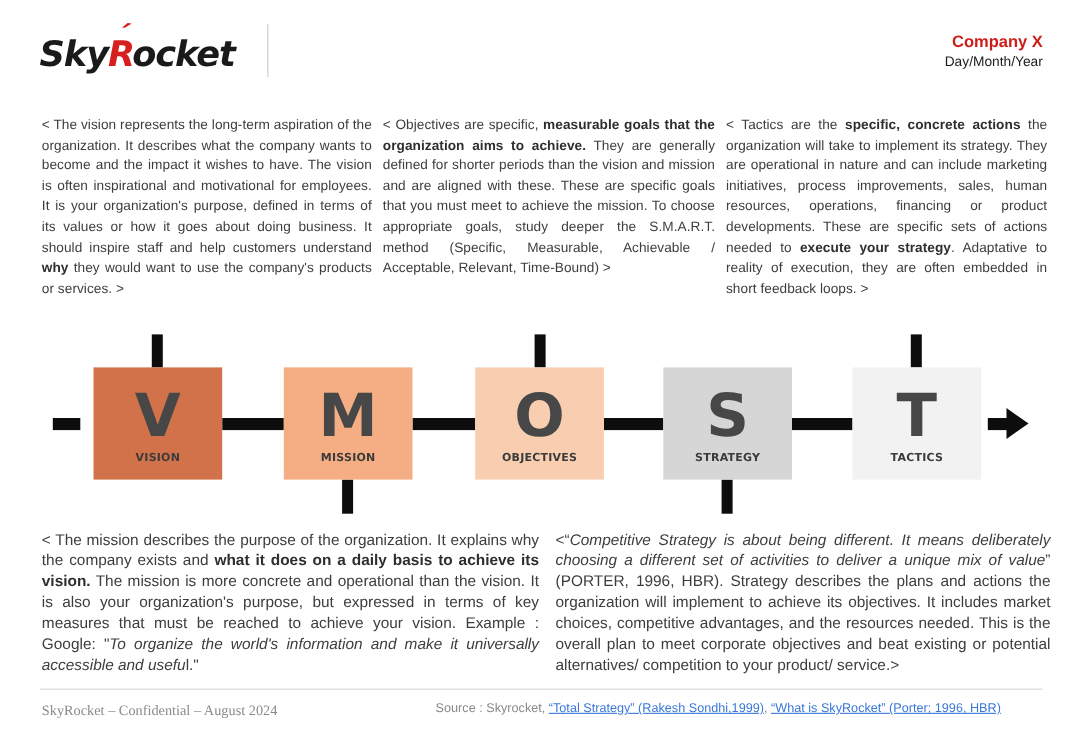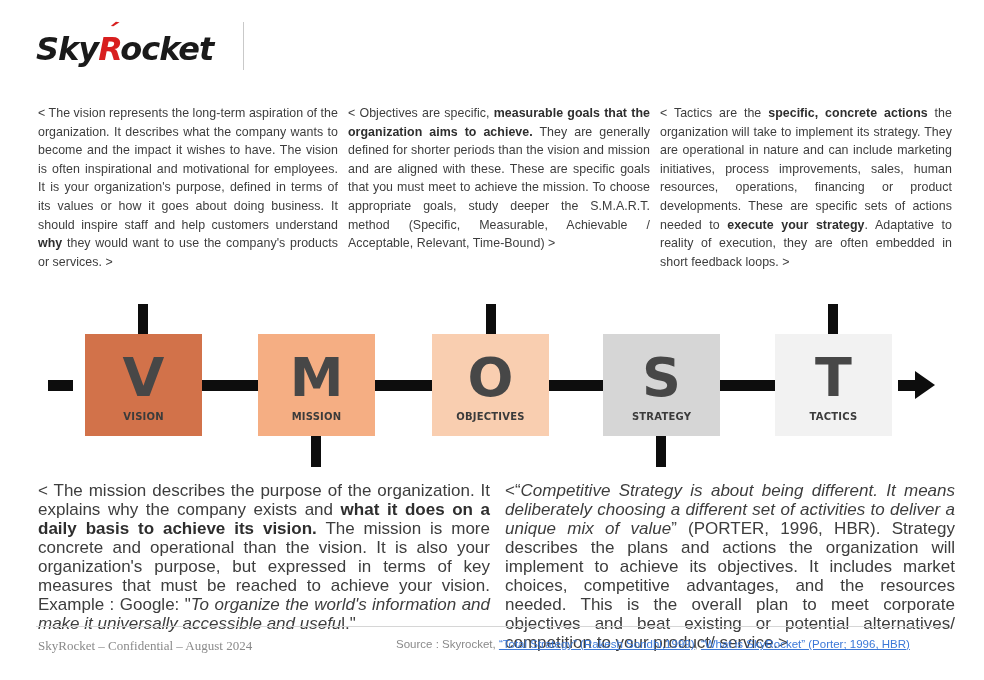--- a/index.html
+++ b/index.html
@@ -176,21 +176,21 @@
     width: 0; height: 0;
     border-top: 14px solid transparent;
     border-bottom: 14px solid transparent;
     border-left: 20px solid #0d0d0d;
   }
 
   
   .botcol {
     position: absolute;
     top: 481px;
-    font-size: 17px;
+    font-size: 14px;
     line-height: 19px;
     text-align: justify;
     color: #3d3d3d;
   }
   #col-mission  { left: 38px;  width: 452px; }
   #col-strategy { left: 505px; width: 450px; }
   .botcol b { font-weight: bold; color: #2e2e2e; }
   .botcol i { font-style: italic; }
 
   
@@ -232,20 +232,24 @@
 <div id="header">
 
   <div id="logo">
     <span>Sky</span><span class="rk">R</span><span>ocket</span>
     <span class="accent">´</span>
   </div>
 
   <div id="logo-divider"></div>
 
 
+  <div id="company-block">
+    <div id="company-name">Company X</div>
+    <div id="company-date">Day/Month/Year</div>
+  </div>
 </div>
 
 <div class="topcol" id="col-vision"><span>&lt; The vision represents the long-term aspiration of the organization. It describes what the company wants to become and the impact it wishes to have. The vision is often inspirational and motivational for employees. It is your organization's purpose, defined in terms of its values or how it goes about doing business. It should inspire staff and help customers understand </span><b>why</b><span> they would want to use the company's products or services. &gt;</span></div>
 
 <div class="topcol" id="col-objectives"><span>&lt; Objectives are specific, </span><b>measurable goals that the organization aims to achieve.</b><span> They are generally defined for shorter periods than the vision and mission and are aligned with these. These are specific goals that you must meet to achieve the mission. To choose appropriate goals, study deeper the S.M.A.R.T. method (Specific, Measurable, Achievable / Acceptable, Relevant, Time-Bound) &gt;</span></div>
 
 <div class="topcol" id="col-tactics"><span>&lt; Tactics are the </span><b>specific, concrete actions</b><span> the organization will take to implement its strategy. They are operational in nature and can include marketing initiatives, process improvements, sales, human resources, operations, financing or product developments. These are specific sets of actions needed to </span><b>execute your strategy</b><span>. Adaptative to reality of execution, they are often embedded in short feedback loops. &gt;</span></div>
 
 <div id="diagram">
 

